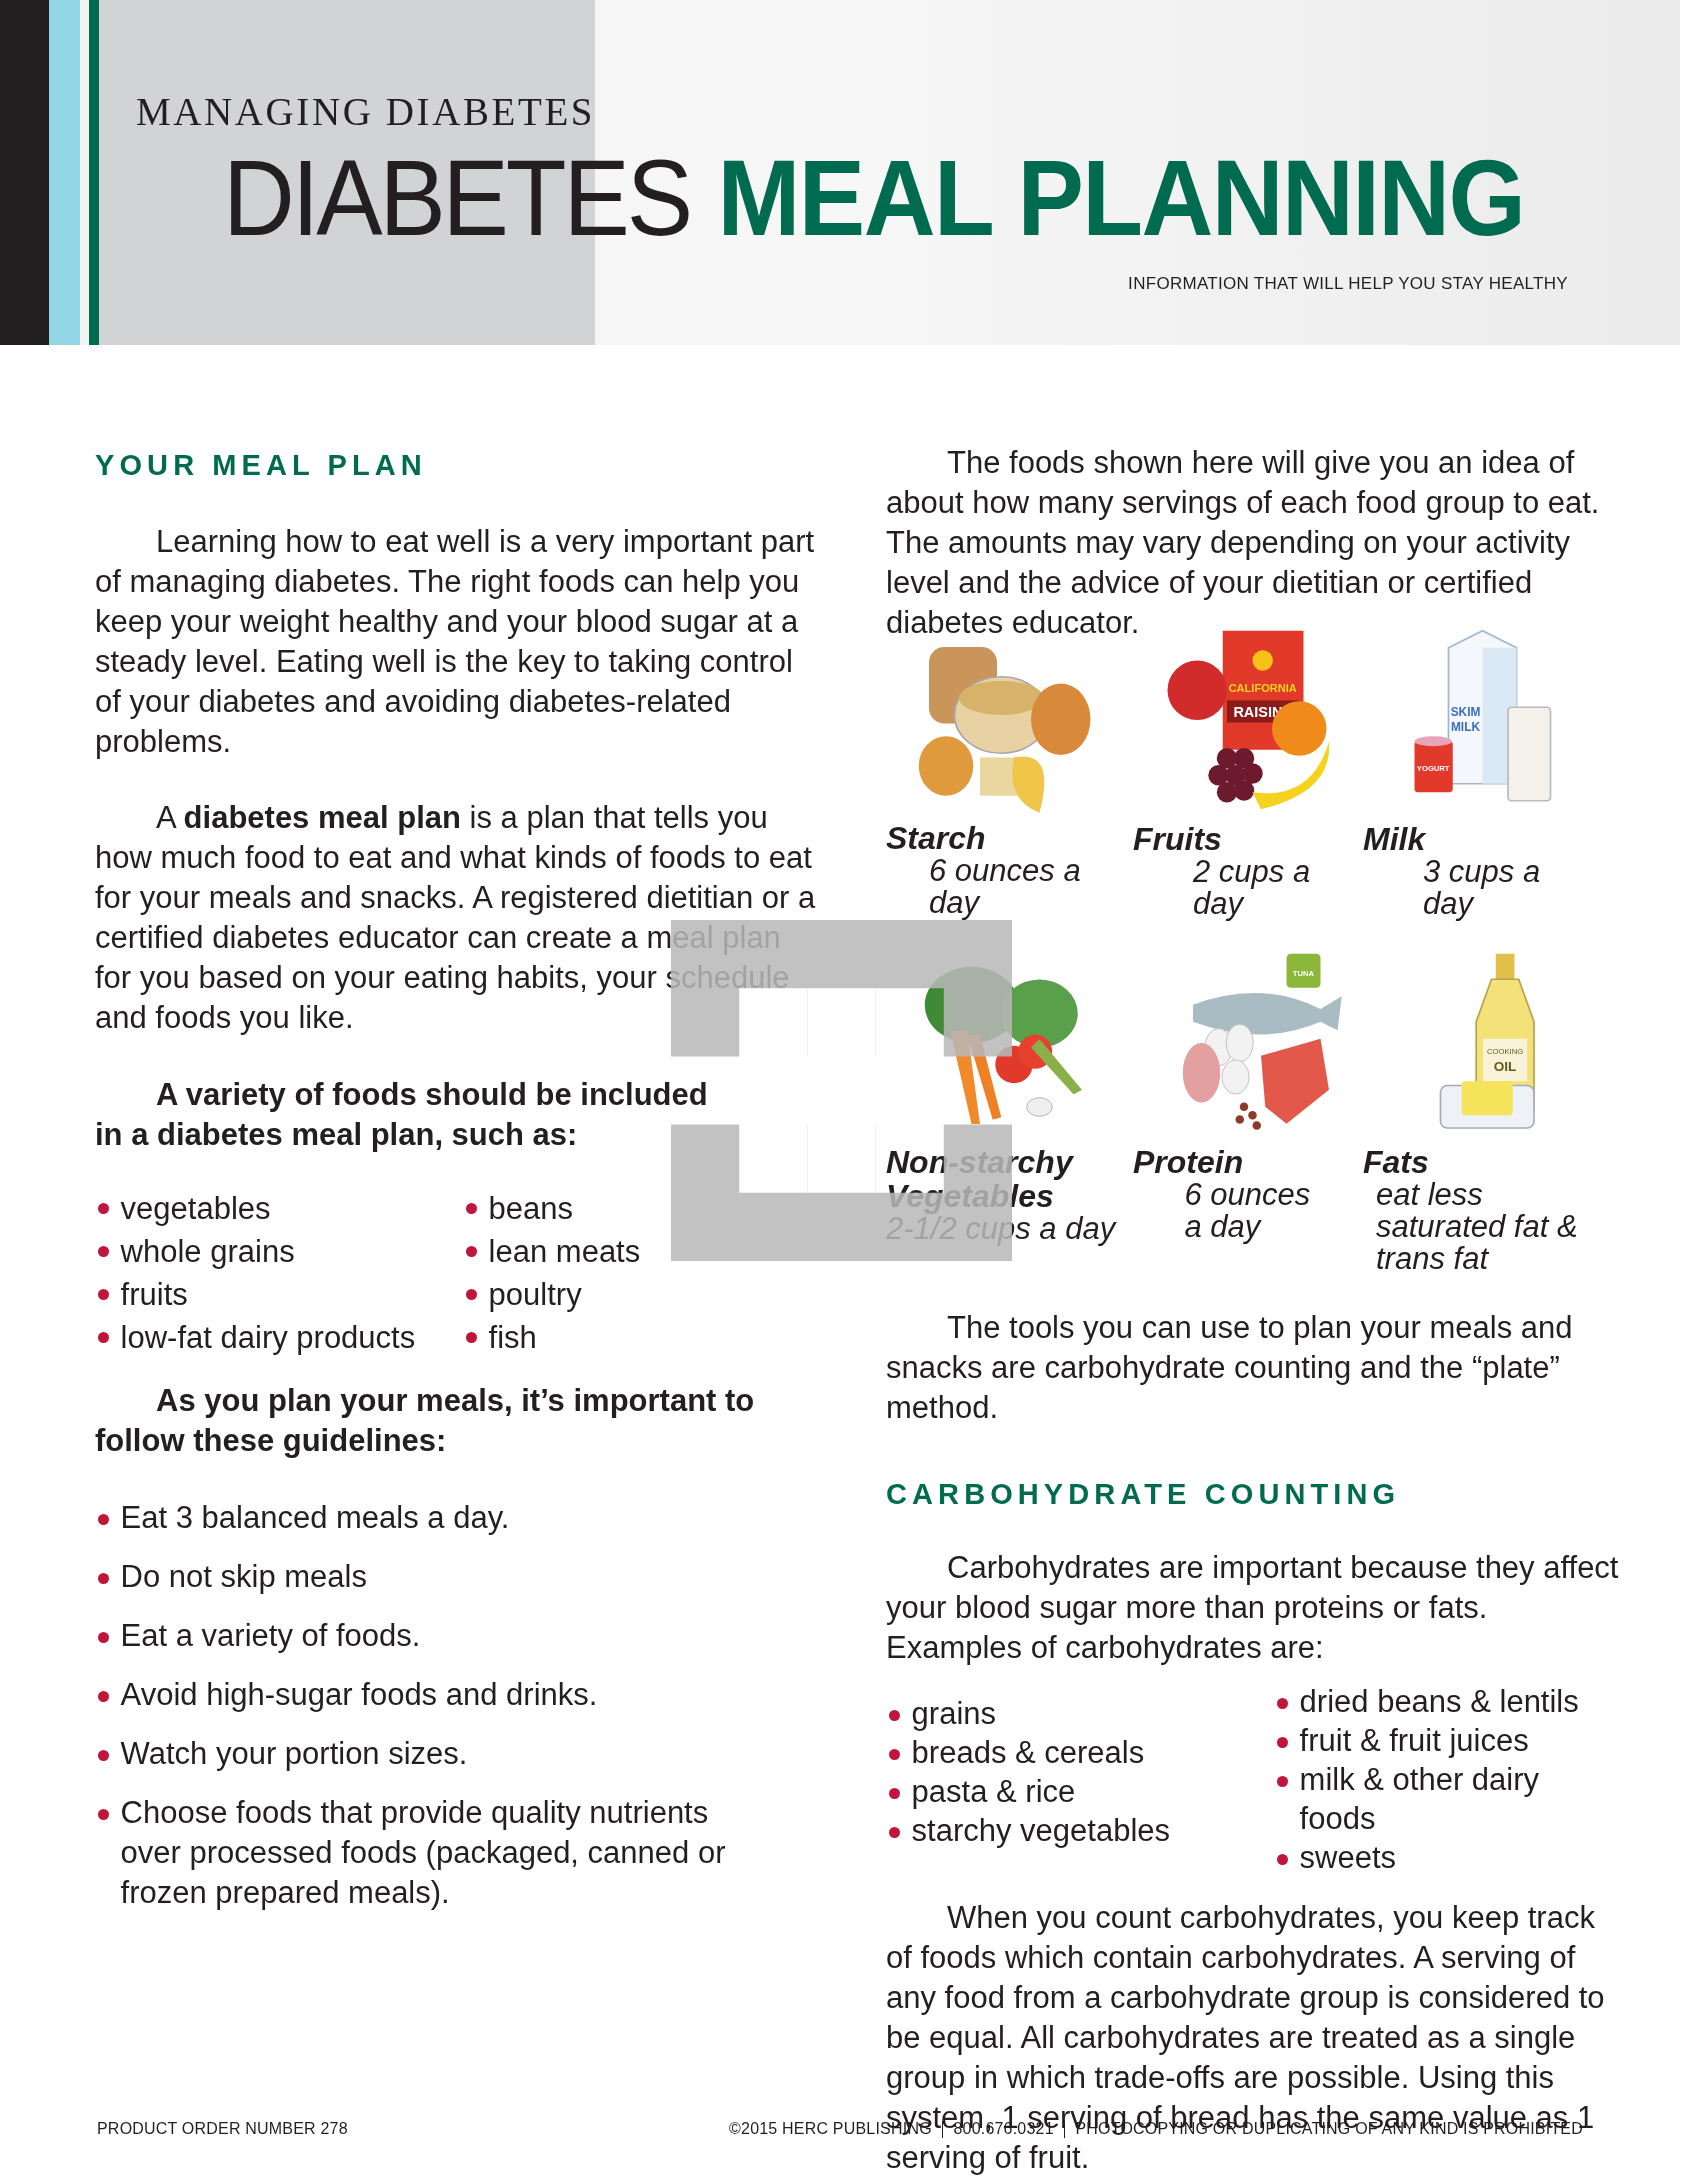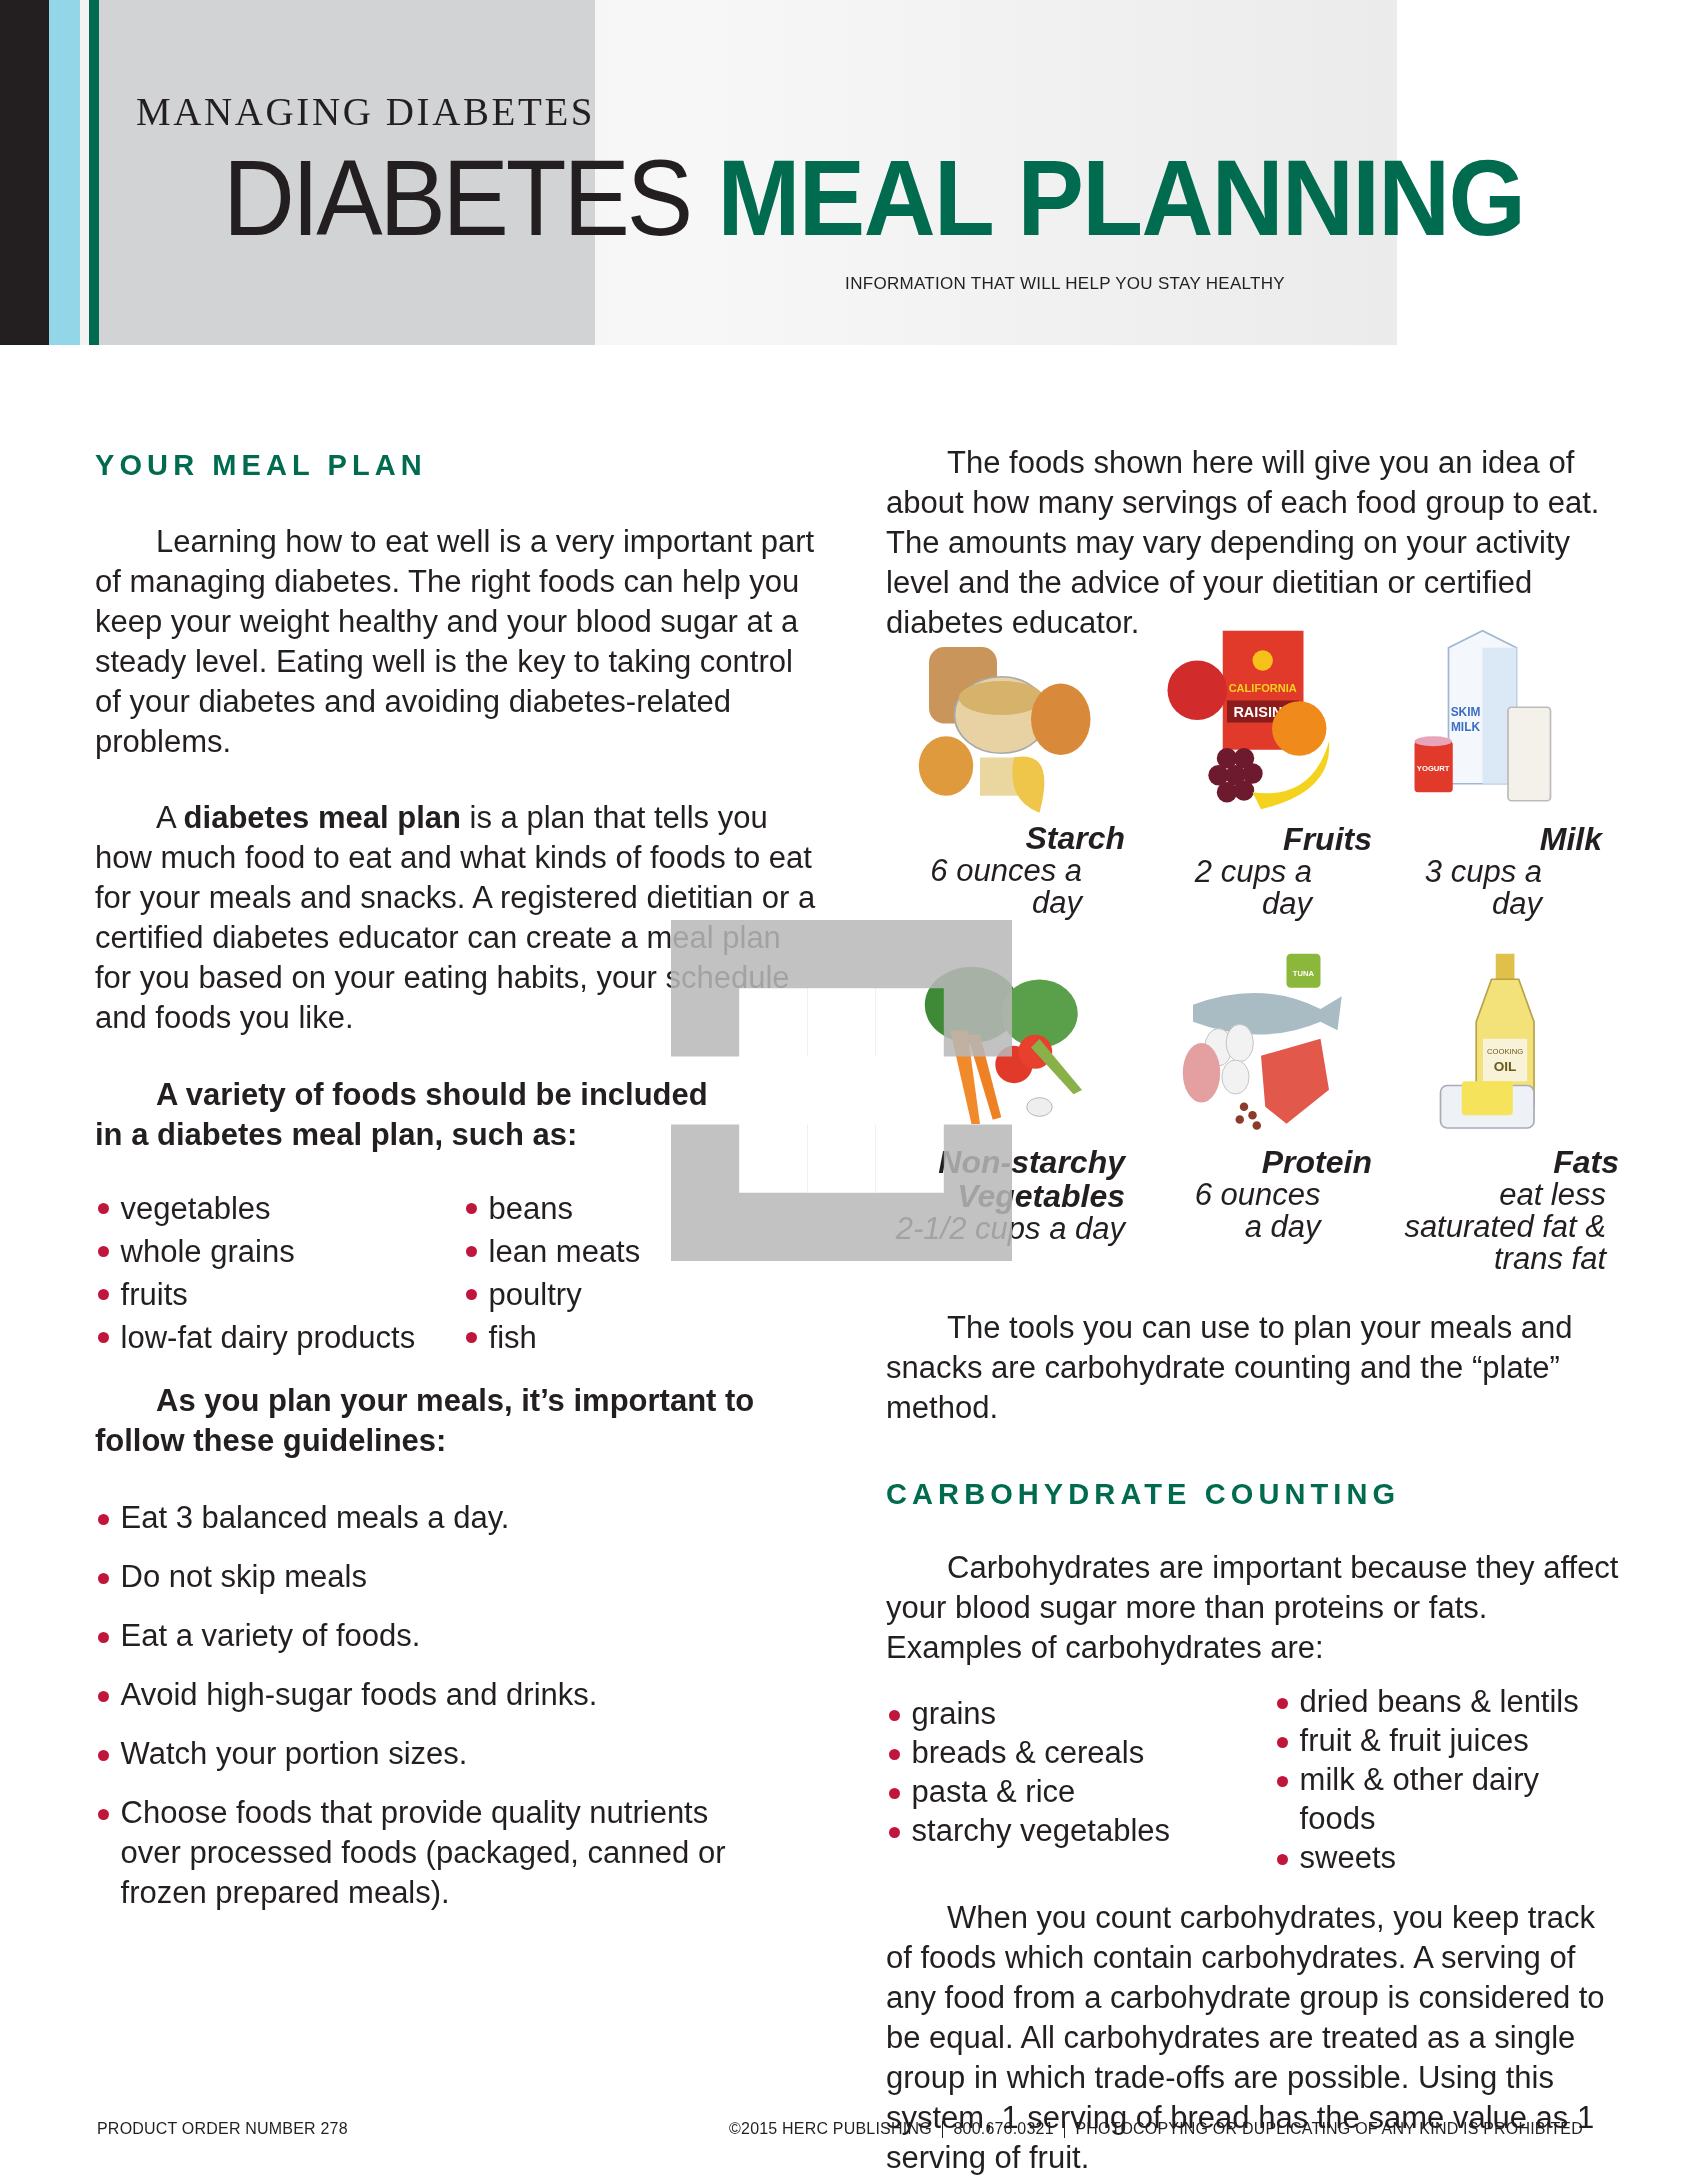--- a/index.html
+++ b/index.html
@@ -2,21 +2,21 @@
 <html style="font-size:13.6px"><head>
 <meta charset="utf-8">
 <style>
   html, body { margin:0; padding:0; }
   body {
     width:1685px; height:2181px; position:relative; overflow:hidden;
     background:#ffffff; color:#231f20;
     font-family:"Liberation Sans", "DejaVu Sans", sans-serif;
   }
   
-  .header { position:absolute; left:0; top:0; width:1397px; height:345px;
+  .header { position:absolute; left:0; top:0; width:1680px; height:345px;
     background:linear-gradient(90deg,#f3f3f3 0%,#f7f7f7 50%,#ebebeb 100%); }
   .bar-black { position:absolute; left:0; top:0; width:49px; height:345px; background:#231f20; }
   .bar-blue  { position:absolute; left:49px; top:0; width:31px; height:345px; background:#93d6e8; }
   .bar-green { position:absolute; left:89px; top:0; width:10.2px; height:345px; background:#006b4f; }
   .gray-panel{ position:absolute; left:99px; top:0; width:496px; height:345px; background:#d1d3d5; }
   .series { position:absolute; left:136px; top:89px; font-family:"Liberation Serif","DejaVu Serif",serif;
     font-size:39px; letter-spacing:2.6px; color:#231f20; font-weight:normal; }
   .main-title { position:absolute; left:223px; top:145px; font-size:107px; line-height:1;
     white-space:nowrap; transform:scaleX(0.93); transform-origin:left top; }
   .main-title .t1 { color:#231f20; font-weight:normal; letter-spacing:-3.4px; }
@@ -35,21 +35,21 @@
   .bullet::before { content:""; position:absolute; left:2.6px; top:16px; width:11px; height:11px;
     border-radius:50%; background:#c1163c; }
   .two-col { display:grid; grid-template-columns: 368px 341px; }
   .two-col .bullet { line-height:43px; }
   .bold { font-weight:bold; }
   .ital { font-style:italic; font-size:28px; }
   .guidelines .bullet { margin-bottom:19px; }
 
   
   .food-grid { position:absolute; left:886px; top:613px; width:733px; height:664px; }
-  .food { position:absolute; width:239px; text-align:right; }
+  .food { position:absolute; width:239px; text-align:left; }
   .food .pic { width:187px; height:187px; margin:0 auto; position:relative; }
   .food .name { font-weight:bold; font-style:italic; font-size:32px; line-height:34px; margin-top:4px; }
   .food .amt { font-style:italic; font-size:31px; line-height:32px; color:#231f20; }
 
   
   .watermark { position:absolute; left:671px; top:920px; width:341px; height:341px; opacity:0.9; }
 
   
   .footer { position:absolute; top:2120px; font-size:16px; color:#231f20; letter-spacing:0.2px; white-space:nowrap; }
   .footer .sep { display:inline-block; width:1.3px; height:17px; background:#231f20; vertical-align:middle; margin:0 10.2px; }

